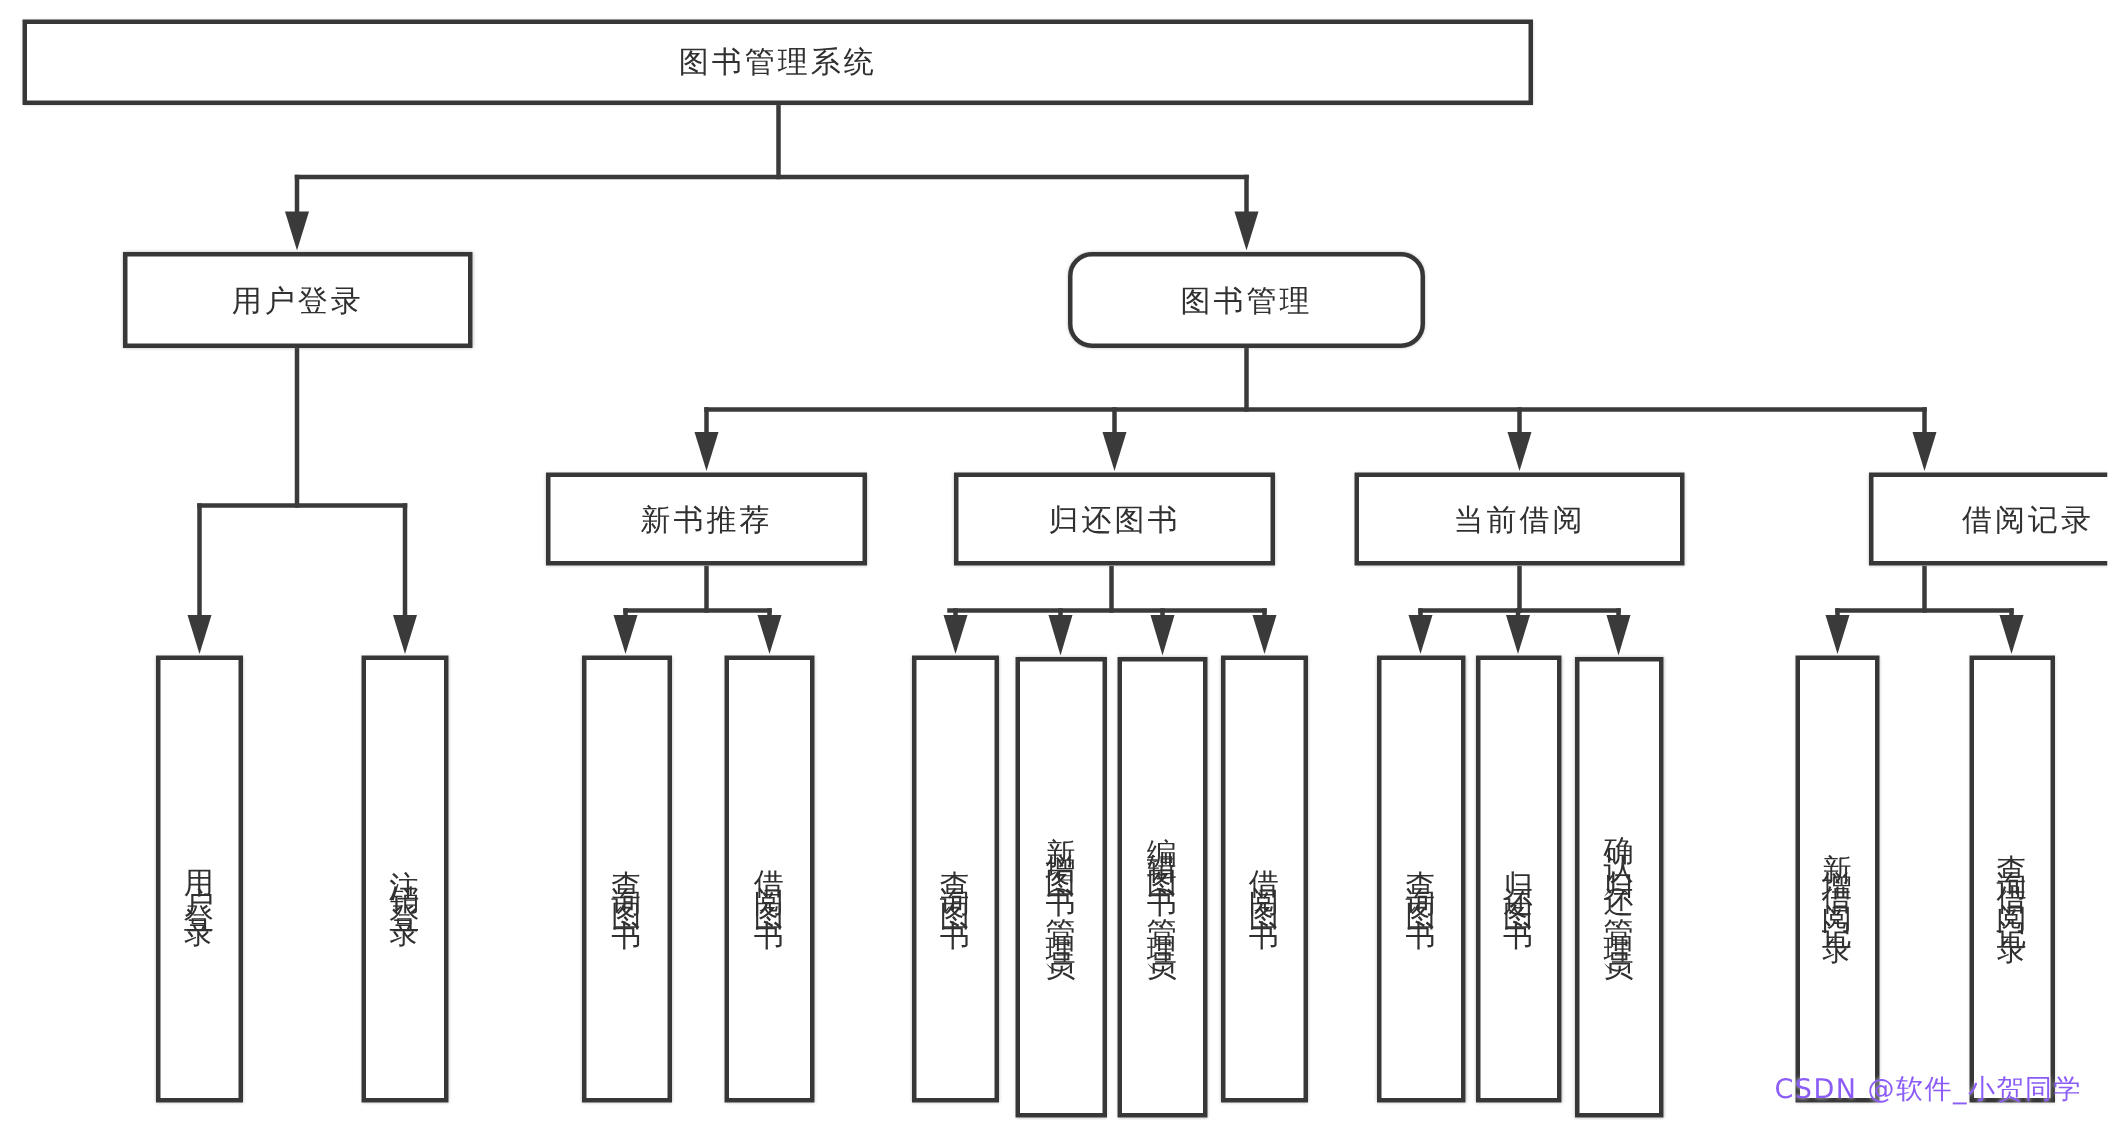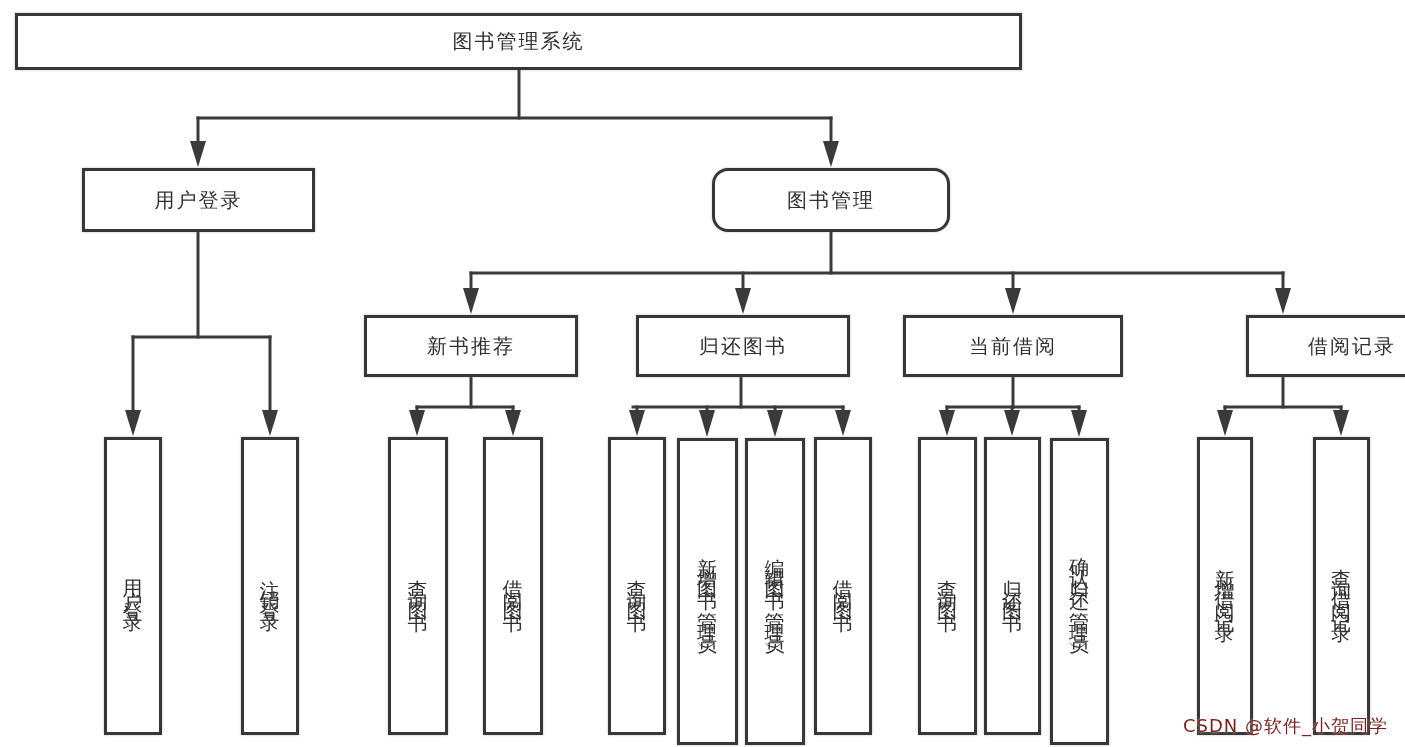--- a/index.html
+++ b/index.html
@@ -41,21 +41,21 @@
   .lf6  { left:677px;  width:61px; }
   .lf7  { left:745px;  width:60px; }
   .lf8  { left:814px;  width:58px; }
   .lf9  { left:918px;  width:59px; }
   .lf10 { left:984px;  width:57px; }
   .lf11 { left:1050px; width:59px; }
   .lf12 { left:1197px; width:56px; }
   .lf13 { left:1313px; width:57px; }
   .watermark {
     position:absolute; left:1183px; top:714px; z-index:3;
-    font-size:18px; color:#7f1d1d; letter-spacing:1px; white-space:nowrap;
+    font-size:18px; color:#8b5cf6; letter-spacing:1px; white-space:nowrap;
     text-shadow:0 0 3px rgba(255,255,255,.9);
   }
 </style>
 </head>
 <body>
 
 <div class="stage">
 
   <svg class="connectors" width="1405" height="747" viewBox="0 0 1405 747" fill="#3a3a3a" stroke="#3a3a3a" stroke-width="3">
 

